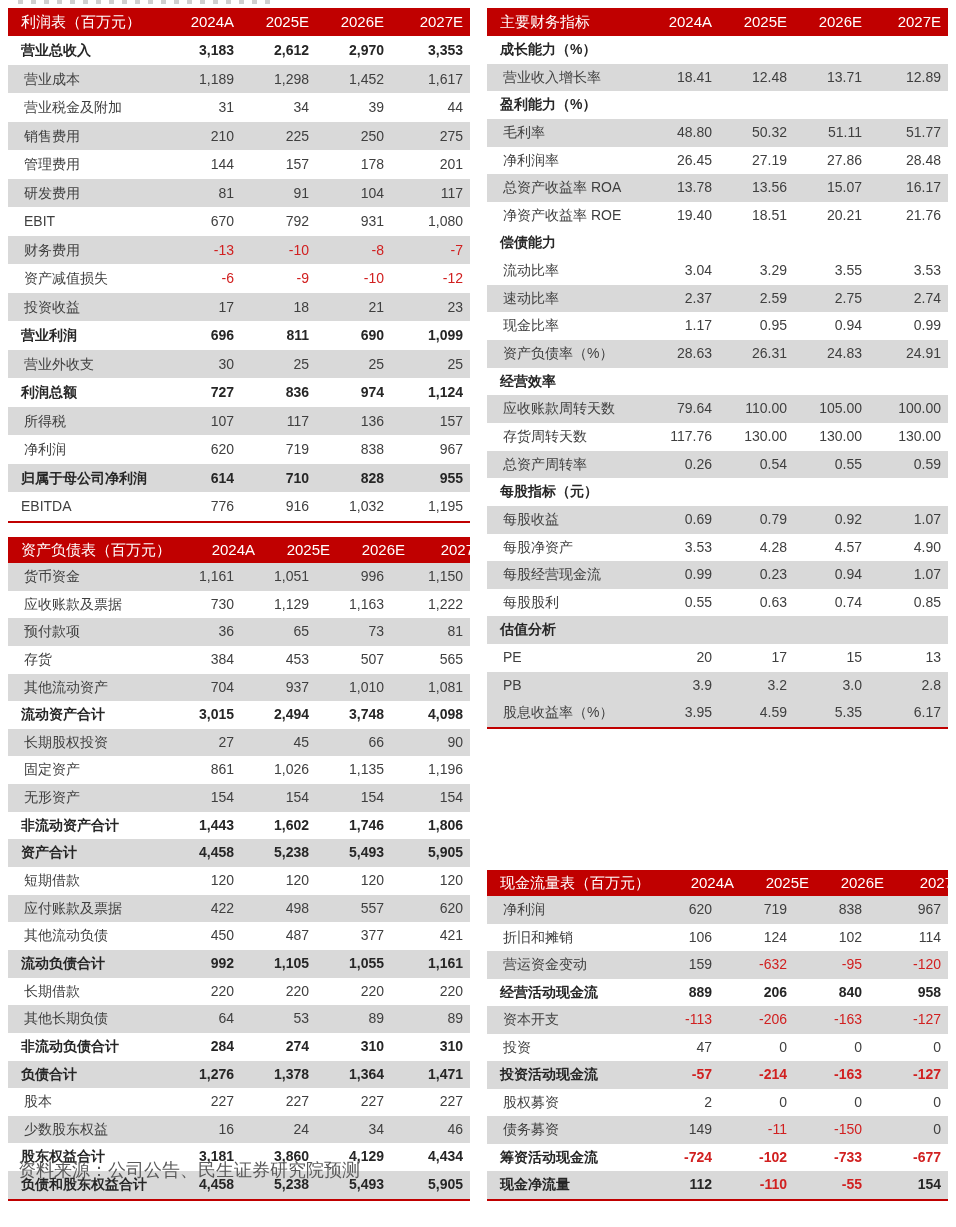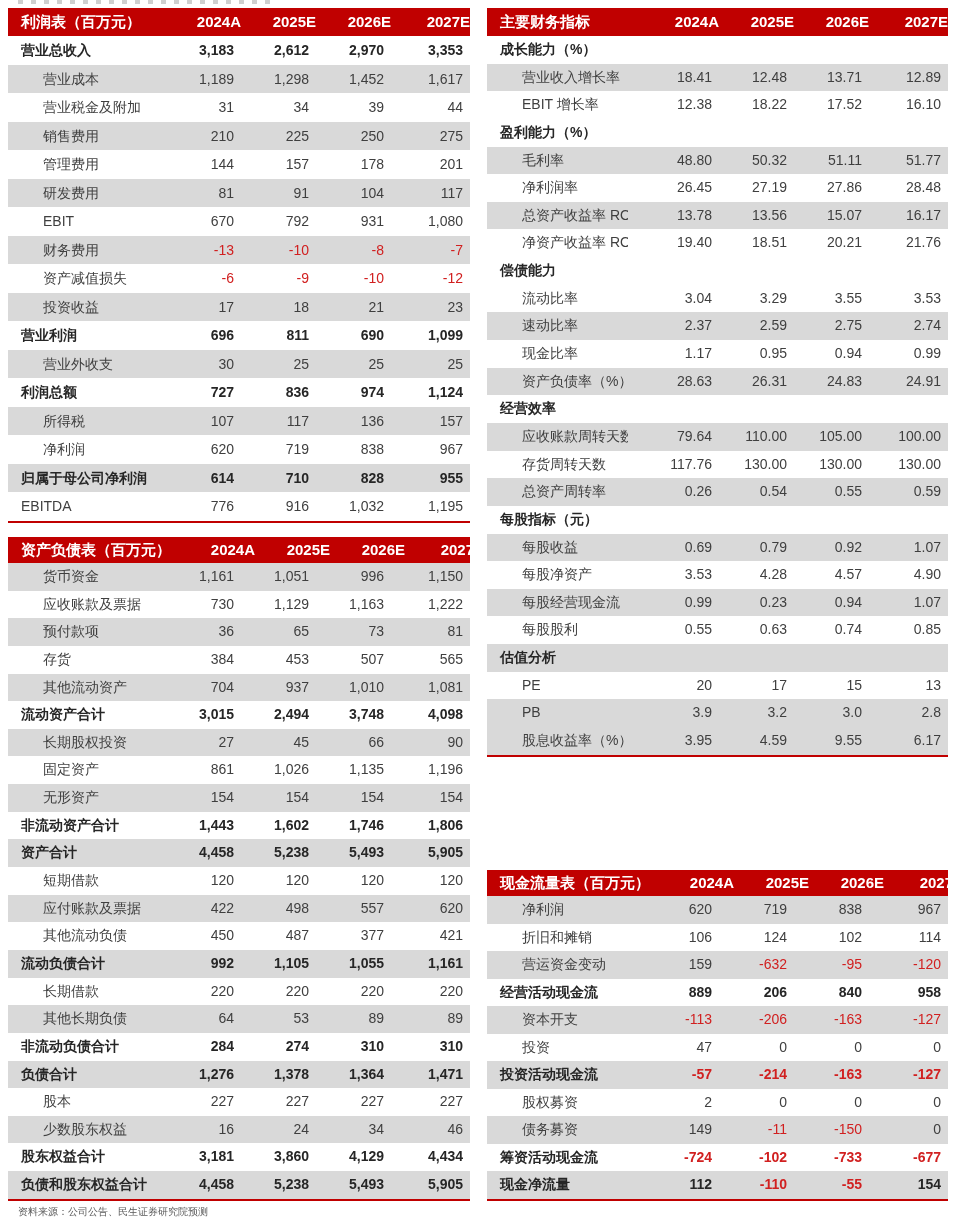--- a/index.html
+++ b/index.html
@@ -20,40 +20,40 @@
     opacity:.55;
   }
   .fin-table{position:absolute;border-bottom:2px solid var(--red);}
   .tbl-income   {left:8px;  top:8px;   width:462px; --rh:28.5px; --hh:28px;}
   .tbl-balance  {left:8px;  top:537px; width:462px; --rh:27.65px;--hh:26px;}
   .tbl-metrics  {left:487px;top:8px;   width:461px; --rh:27.65px;--hh:28px;}
   .tbl-cashflow {left:487px;top:870px; width:461px; --rh:27.5px; --hh:26px;}
   .hrow{
     display:grid;grid-template-columns:1fr 84px 75px 75px 79px;
     height:var(--hh);line-height:var(--hh);
-    background:var(--red);color:#fff;font-weight:bold;font-size:15px;
-    box-sizing:border-box;
+    background:var(--red);color:#fff;font-weight:normal;font-size:15px;
+    padding-right:7px;box-sizing:border-box;
   }
   .hlabel{padding-left:13px;text-align:left;white-space:nowrap;}
   .hcell{text-align:right;}
   .row{
     display:grid;grid-template-columns:1fr 84px 75px 75px 79px;
     height:var(--rh);line-height:var(--rh);
     font-size:14px;color:var(--txt);
     padding-right:7px;box-sizing:border-box;
   }
   .row.shaded{background:var(--shade);}
   .row.bold{font-weight:bold;color:var(--txt-bold);}
   .rlabel{padding-left:13px;text-align:left;white-space:nowrap;overflow:hidden;}
-  .rlabel.indent{padding-left:35px;}
+  .rlabel.indent{padding-left:16px;}
   .cell{text-align:right;white-space:nowrap;}
   .cell.neg{color:var(--neg);}
   .source-note{
-    position:absolute;left:18px;top:1205px;
-    font-size:10px;color:#595959;white-space:nowrap;
+    position:absolute;left:18px;top:1158px;
+    font-size:18px;color:#595959;white-space:nowrap;
   }
 </style>
 </head>
 <body>
 
 <div class="page">
   <div class="clipped-fragment"></div>
 
   <div class="fin-table tbl-income">
       <div class="hrow">
@@ -368,27 +368,20 @@
         <span class="cell"></span>
         <span class="cell"></span>
       </div>
       <div class="row shaded">
         <span class="rlabel indent">营业收入增长率</span>
         <span class="cell">18.41</span>
         <span class="cell">12.48</span>
         <span class="cell">13.71</span>
         <span class="cell">12.89</span>
       </div>
-      <div class="row">
-        <span class="rlabel indent">EBIT 增长率</span>
-        <span class="cell">12.38</span>
-        <span class="cell">18.22</span>
-        <span class="cell">17.52</span>
-        <span class="cell">16.10</span>
-      </div>
       <div class="row bold">
         <span class="rlabel">盈利能力（%）</span>
         <span class="cell"></span>
         <span class="cell"></span>
         <span class="cell"></span>
         <span class="cell"></span>
       </div>
       <div class="row shaded">
         <span class="rlabel indent">毛利率</span>
         <span class="cell">48.80</span>
@@ -533,21 +526,21 @@
         <span class="rlabel indent">PB</span>
         <span class="cell">3.9</span>
         <span class="cell">3.2</span>
         <span class="cell">3.0</span>
         <span class="cell">2.8</span>
       </div>
       <div class="row shaded">
         <span class="rlabel indent">股息收益率（%）</span>
         <span class="cell">3.95</span>
         <span class="cell">4.59</span>
-        <span class="cell">9.55</span>
+        <span class="cell">5.35</span>
         <span class="cell">6.17</span>
       </div>
     </div>
   <div class="fin-table tbl-cashflow">
       <div class="hrow">
         <span class="hlabel">现金流量表（百万元）</span>
         <span class="hcell">2024A</span>
         <span class="hcell">2025E</span>
         <span class="hcell">2026E</span>
         <span class="hcell">2027E</span>

